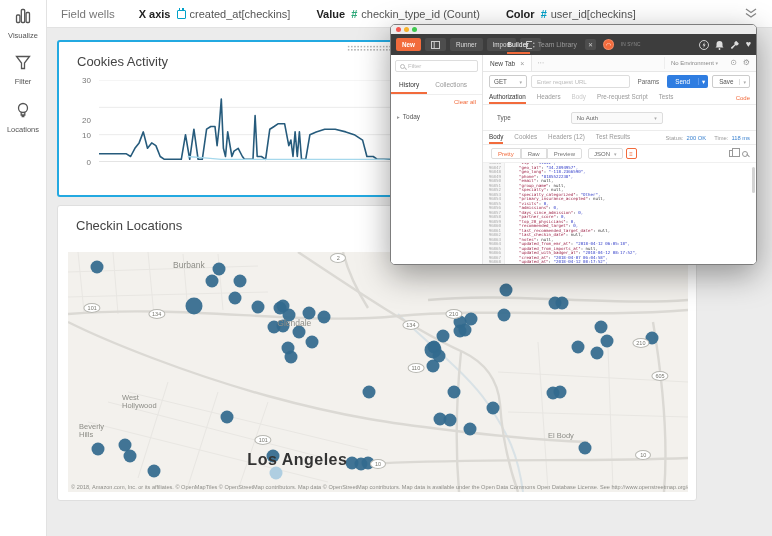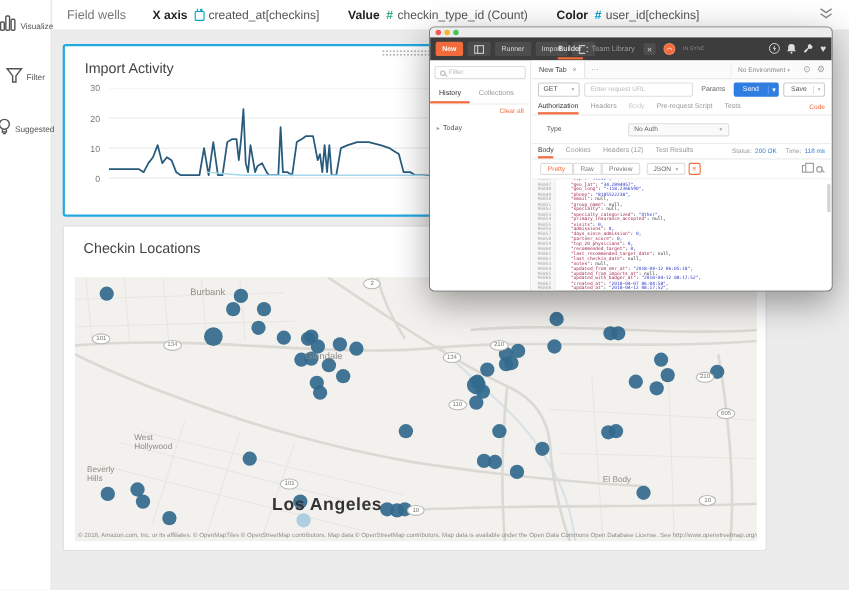--- a/index.html
+++ b/index.html
@@ -17,21 +17,21 @@
   .hash.green { color:#2ea879; }
   .hash.blue { color:#00a1c9; }
   .cal-icon { display:inline-block; width:9px; height:9px; border:1.4px solid #00a1c9;
     border-radius:1px; margin:0 4px -1px 0; position:relative; }
   .cal-icon::before { content:""; position:absolute; left:1px; top:-3px; width:1.5px; height:2.5px; background:#00a1c9; }
   .cal-icon::after  { content:""; position:absolute; right:1px; top:-3px; width:1.5px; height:2.5px; background:#00a1c9; }
   #collapse-chevrons { margin-left:auto; color:#888; }
 
   #sidebar { position:absolute; left:0; top:0; width:47px; height:536px; background:#fff;
     border-right:1px solid #e2e2e2; z-index:5; }
-  .side-item { width:100%; height:47px; display:flex; flex-direction:row; align-items:center;
+  .side-item { width:100%; height:47px; display:flex; flex-direction:column; align-items:center;
     justify-content:center; gap:3px; cursor:pointer; }
   .side-item svg { stroke:#555; fill:none; stroke-width:1.3; }
   .side-item .slabel { font-size:7.5px; color:#555; }
 
   
   #activity-panel { position:absolute; left:57px; top:40px; width:640px; height:157px;
     background:#fff; border:2px solid #23a9e1; border-radius:3px; z-index:2; overflow:hidden; }
   .panel-title { position:absolute; left:18px; top:12px; font-size:13px; color:#444; }
   #drag-dots { position:absolute; left:288px; top:3px; width:44px; height:7px;
     background-image:radial-gradient(#b5b5b5 0.8px, transparent 1px); background-size:3.2px 3.2px; }
@@ -186,21 +186,21 @@
     </span>
     <span class="slabel">Filter</span>
   </div>
   <div class="side-item">
     <span>
       <svg width="14" height="16" viewBox="0 0 14 16">
           <circle cx="7" cy="6" r="4.5"></circle>
           <path d="M5.2 10.5 L5.2 13 L8.8 13 L8.8 10.5 M5.6 14.5 L8.4 14.5"></path>
         </svg>
     </span>
-    <span class="slabel">Suggested</span>
+    <span class="slabel">Locations</span>
   </div>
 </div>
 
 <div id="topbar">
   <span class="fw">Field wells</span>
   <span class="lbl" style="margin-left:0">X axis</span>
   <span class="cal-icon"></span>
   <span class="val">created_at[checkins]</span>
   <span class="lbl">Value</span>
   <span class="hash green">#</span>
@@ -210,26 +210,26 @@
   <span class="val">user_id[checkins]</span>
   <span id="collapse-chevrons">
     <svg width="14" height="12" viewBox="0 0 14 12" fill="none" stroke="#888" stroke-width="1.3">
         <path d="M2 2 L7 5.5 L12 2"></path>
         <path d="M2 6.5 L7 10 L12 6.5"></path>
       </svg>
   </span>
 </div>
 
 <div id="activity-panel">
-  <div class="panel-title">Import Activity</div>
+  <div class="panel-title">Cookies Activity</div>
   <div id="drag-dots"></div>
   <div id="y-labels">
       <span style="top: 82px;">0</span>
       <span style="top: 54.6667px;">10</span>
-      <span style="top: 28px;">20</span>
+      <span style="top: 40px;">20</span>
       <span style="top: 0px;">30</span>
     </div>
   <div id="chart-area">
     <svg id="chart-svg" width="348" height="82" viewBox="0 0 348 82" preserveAspectRatio="none">
         <line x1="0" x2="348" y1="82" y2="82" stroke="#c9c9c9" stroke-width="1"></line>
         <line x1="0" x2="348" y1="54.66666666666667" y2="54.66666666666667" stroke="#ebebeb" stroke-width="1"></line>
         <line x1="0" x2="348" y1="27.333333333333336" y2="27.333333333333336" stroke="#ebebeb" stroke-width="1"></line>
         <line x1="0" x2="348" y1="0" y2="0" stroke="#ebebeb" stroke-width="1"></line>
         <polyline points="0.0,73.8 8.4,73.8 19.0,73.8 27.4,73.8 31.6,76.5 35.9,68.3 40.1,62.9 44.3,51.9 48.5,68.3 52.7,62.9 56.9,65.6 61.2,76.5 65.4,79.3 75.9,79.3 82.3,79.3 86.5,54.7 90.7,79.3 94.9,49.2 99.1,79.3 103.3,79.3 107.6,49.2 111.8,46.5 116.0,46.5 118.1,65.6 120.2,46.5 122.3,19.1 124.4,68.3 126.5,76.5 128.7,51.9 132.9,76.5 135.0,71.1 139.2,68.3 143.4,76.5 145.5,79.3 149.7,79.3 154.0,79.3 156.1,35.5 158.2,76.5 162.4,76.5 166.6,79.3 170.8,49.2 175.1,46.5 179.3,43.7 185.6,43.7 189.8,65.6 191.9,60.1 194.0,76.5 196.1,51.9 198.3,76.5 200.4,51.9 202.5,79.3 206.7,79.3 210.9,54.7 217.2,51.9 225.7,49.2 236.2,49.2 246.8,51.9 255.2,54.7 259.4,57.4 263.6,60.1 267.9,76.5 274.2,76.5 278.4,79.3 286.8,79.3 297.4,79.3 307.9,79.3 316.4,76.5 324.8,76.5 333.2,73.8" fill="none" stroke="#265b7c" stroke-width="1.6" stroke-linejoin="round"></polyline>
         <polyline points="88.6,76.5 105.5,77.9 122.3,79.3 139.2,79.3 158.2,79.3 179.3,79.3 200.4,79.3 221.5,79.3 242.5,79.3 263.6,79.3 284.7,79.3 301.6,77.9 316.4,75.2 333.2,71.1" fill="none" stroke="#a5d8ec" stroke-width="1.3" stroke-linejoin="round"></polyline>

